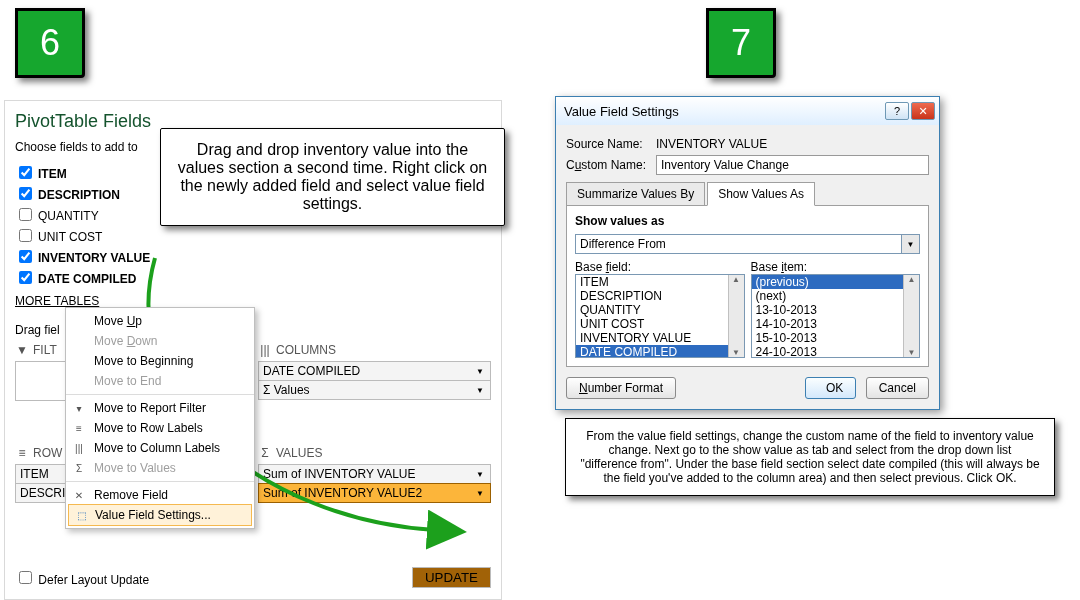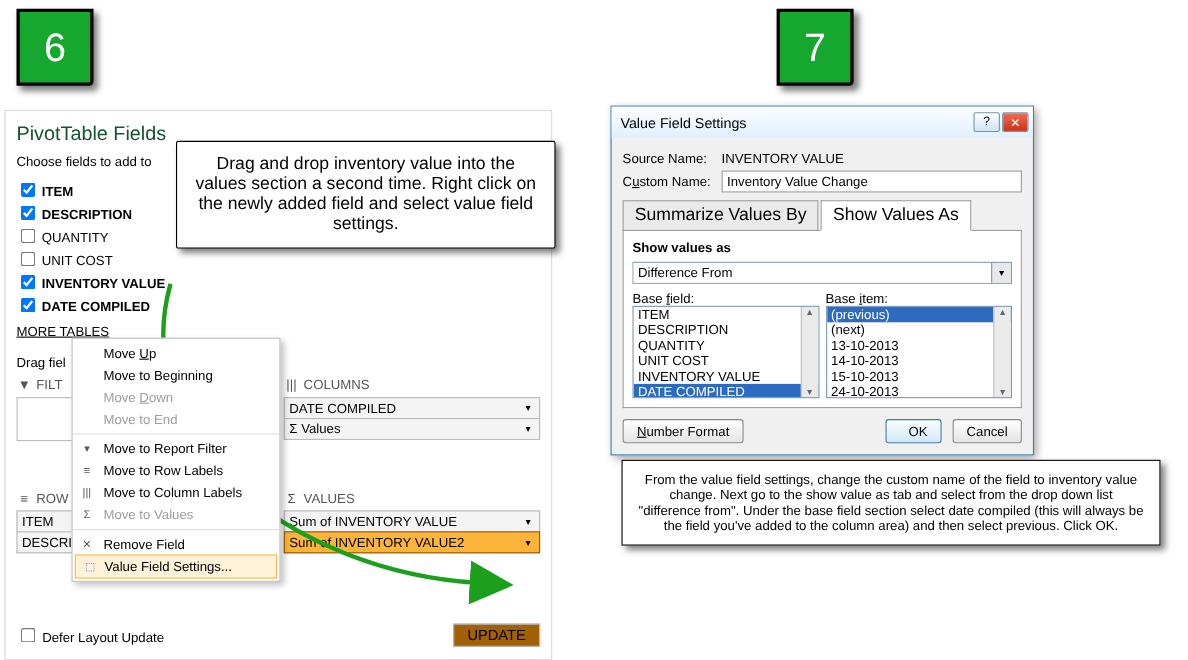--- a/index.html
+++ b/index.html
@@ -47,21 +47,21 @@
   #dlg .titlebar { display:flex; justify-content:space-between; align-items:center; height:28px; background:linear-gradient(#fff,#dfefff); padding:0 4px 0 8px; font-size:13px;}
   #dlg .titlebar .wbtns { display:flex;}
   #dlg .titlebar .wbtn { width:24px; height:18px; border:1px solid #6e98b5; border-radius:2px; margin-left:2px; display:flex; align-items:center; justify-content:center; font-size:11px; background:linear-gradient(#fff,#cfe3f5);}
   #dlg .titlebar .wbtn.close { background:linear-gradient(#ee6b50,#c9341b); color:#fff;}
   #dlg .body { padding:8px 10px 10px 10px;}
   .fl { display:flex; align-items:center; margin:4px 0; font-size:12px;}
   .fl .lab { width:90px;}
   .fl input[type=text]{ flex:1; height:20px; border:1px solid #999; padding:0 4px; font-size:12px;}
   
   .tabs { display:flex; border-bottom:1px solid #9f9f9f; margin-top:6px;}
-  .tab { padding:4px 10px; border:1px solid #9f9f9f; background:#eaeaea; margin-right:2px; position:relative; top:1px; font-size:16px;}
+  .tab { padding:4px 10px; border:1px solid #9f9f9f; background:#eaeaea; margin-right:2px; position:relative; top:1px; font-size:12px;}
   .tab.act { background:#fff; border-bottom:1px solid #fff;}
   .tabbody { border:1px solid #9f9f9f; border-top:none; background:#fff; padding:8px;}
   .sva-label { font-weight:700; font-size:12px; margin-bottom:6px;}
   .combo { display:flex; border:1px solid #7a98b3;}
   .combo .txt { flex:1; padding:2px 4px; background:#fff; font-size:12px;}
   .combo .btn { width:18px; background:#e8e8e8; display:flex; align-items:center; justify-content:center; font-size:8px; border-left:1px solid #7a98b3;}
   .twocol { display:flex; gap:6px; margin-top:6px;}
   .twocol .col { flex:1;}
   .listbox { border:1px solid #7a98b3; height:84px; background:#fff; font-size:12px; overflow:hidden; position:relative;}
   .listbox .li { padding:0 4px; height:14px;}
@@ -164,22 +164,22 @@
   </div>
 
   <div id="footer">
     <label><input type="checkbox" style=""> <span>Defer Layout Update</span></label>
     <button>UPDATE</button>
   </div>
 </div>
 
 <div id="ctx">
   <div class="mi">Move <u>U</u>p</div>
+  <div class="mi dis">Move <u>D</u>own</div>
   <div class="mi">Move to Beginning</div>
-  <div class="mi dis">Move <u>D</u>own</div>
   <div class="mi dis">Move to End</div>
   <div class="sep"></div>
   <div class="mi"><span class="ic">▾</span><span>Move to Report Filter</span></div>
   <div class="mi"><span class="ic">≡</span><span>Move to Row Labels</span></div>
   <div class="mi"><span class="ic">|||</span><span>Move to Column Labels</span></div>
   <div class="mi dis"><span class="ic">Σ</span><span>Move to Values</span></div>
   <div class="sep"></div>
   <div class="mi"><span class="ic">✕</span><span>Remove Field</span></div>
   <div class="mi sel"><span class="ic" style="color:#1e6bbd;">⬚</span><span>Value Field Settings...</span></div>
 </div>

